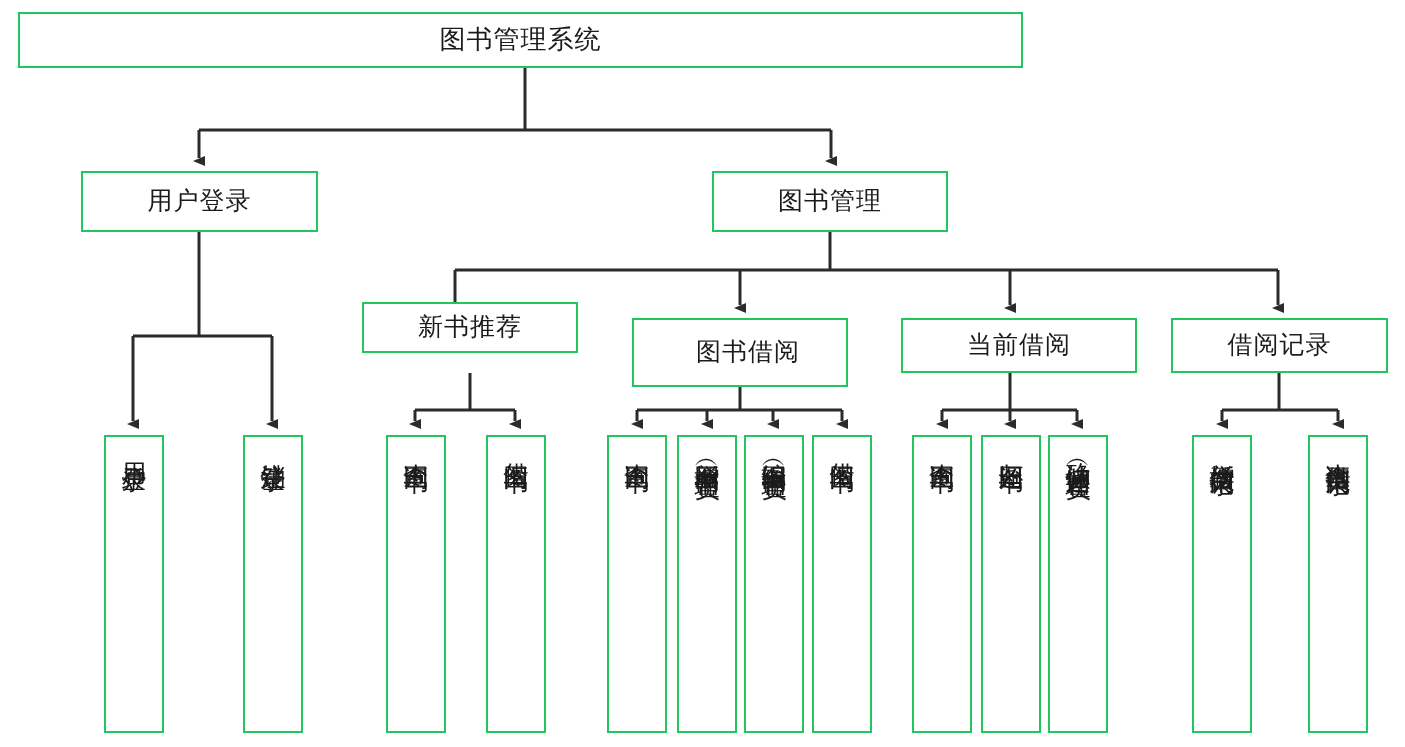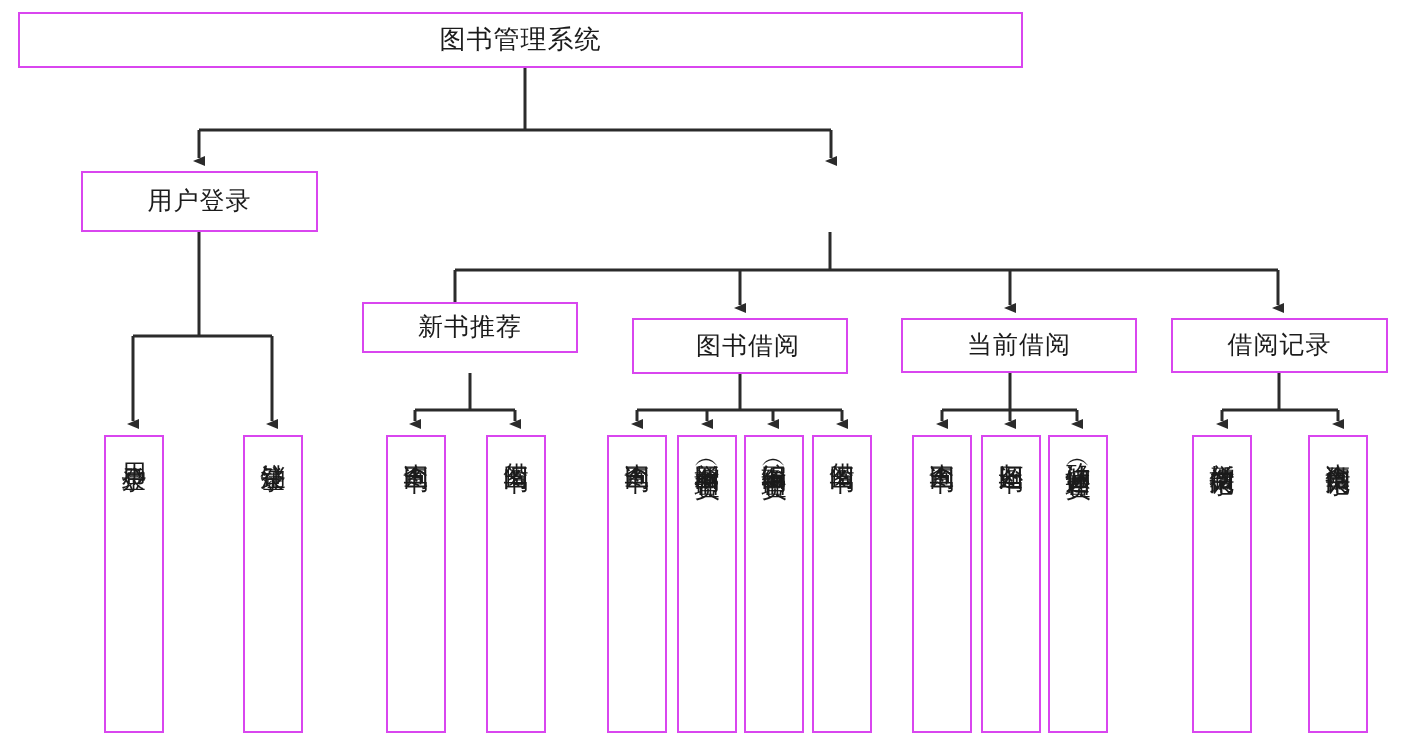--- a/index.html
+++ b/index.html
@@ -22,21 +22,21 @@
     left: 0;
     top: 0;
     width: 1405px;
     height: 747px;
     pointer-events: none;
   }
   .node {
     position: absolute;
     box-sizing: border-box;
     background: #ffffff;
-    border: 2px solid #d946ef;
+    border: 2px solid #22c55e;
     display: flex;
     align-items: center;
     justify-content: center;
     color: #1b1b1b;
   }
   .node .label {
     display: block;
     text-align: center;
     line-height: 1.15;
   }
@@ -127,25 +127,28 @@
     </g>
   </svg>
 
   <div class="node root horizontal" style="left:18px; top:12px; width:1005px; height:56px;">
     <span class="label">图书管理系统</span>
   </div>
 
   <div class="node horizontal" style="left:81px; top:171px; width:237px; height:61px;">
     <span class="label">用户登录</span>
   </div>
+  <div class="node horizontal" style="left:712px; top:171px; width:236px; height:61px;">
+    <span class="label">图书管理</span>
+  </div>
 
   <div class="node horizontal" style="left:362px; top:302px; width:216px; height:51px;">
     <span class="label">新书推荐</span>
   </div>
-  <div class="node horizontal" style="left:632px; top:318px; width:216px; height:56px;padding-left:16px;">
+  <div class="node horizontal" style="left:632px; top:318px; width:216px; height:69px;padding-left:16px;">
     <span class="label">图书借阅</span>
   </div>
   <div class="node horizontal" style="left:901px; top:318px; width:236px; height:55px;">
     <span class="label">当前借阅</span>
   </div>
   <div class="node horizontal" style="left:1171px; top:318px; width:217px; height:55px;">
     <span class="label">借阅记录</span>
   </div>
 
   <div class="node leaf" style="left:104px; top:435px; width:60px; height:298px;">

